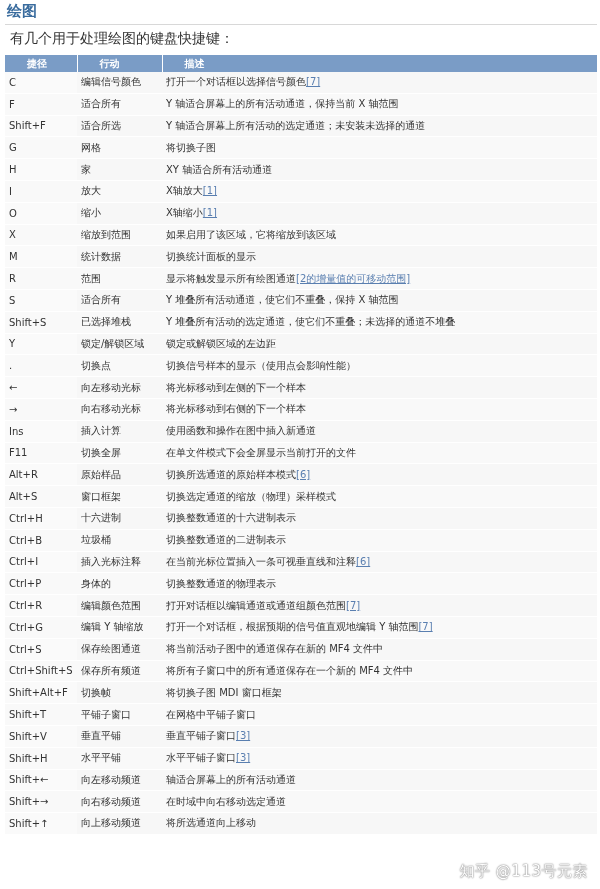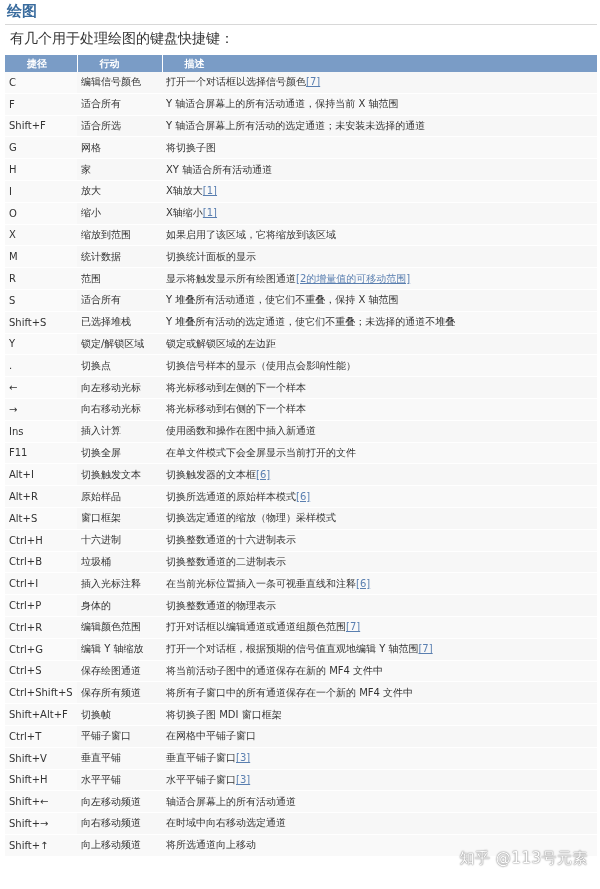--- a/index.html
+++ b/index.html
@@ -9,21 +9,21 @@
     .title-rule { position: absolute; left: 5px; right: 3px; top: 24px; height: 1px; background: #d8d8d8; }
     .intro { position: absolute; left: 10px; top: 30px; font-size: 14px; color: #333; }
     table { position: absolute; left: 5px; top: 55px; width: 592px; border-collapse: collapse; table-layout: fixed; font-size: 10px; }
     col.c1 { width: 72px; } col.c2 { width: 85px; } col.c3 { width: 435px; }
     thead th { background: #7a9cc6; color: #fff; text-align: left; font-weight: bold; height: 17px; padding: 0 22px; font-size: 10px; border-right: 1px solid #ffffff; }
     thead th:last-child { border-right: none; margin-top: 11px; }
     tbody td { height: 20.8px; padding: 0 4px; border-bottom: 1px solid #ffffff; background: #f7f7f7; white-space: nowrap; overflow: hidden; color: #333; }
     tbody tr:nth-child(even) td { background: #f9f9f9; }
     tbody td:first-child { background: #fafafa; }
     .ref { color: #5a7fb0; text-decoration: underline; }
-    .watermark { position: absolute; right: 12px; bottom: 21px; font-size: 15px; color: #ffffff; text-shadow: 0 0 2px #888, 0 0 1px #666; letter-spacing: 0.5px; }
+    .watermark { position: absolute; right: 12px; bottom: 8px; font-size: 15px; color: #ffffff; text-shadow: 0 0 2px #888, 0 0 1px #666; letter-spacing: 0.5px; }
   </style>
 </head>
 <body>
 
 <div class="page">
   <div class="title">绘图</div>
   <div class="title-rule"></div>
   <div class="intro">有几个用于处理绘图的键盘快捷键：</div>
 
   <table>
@@ -124,25 +124,20 @@
           <td>Ins</td>
           <td>插入计算</td>
           <td><span>使用函数和操作在图中插入新通道</span></td>
         </tr>
         <tr>
           <td>F11</td>
           <td>切换全屏</td>
           <td><span>在单文件模式下会全屏显示当前打开的文件</span></td>
         </tr>
         <tr>
-          <td>Alt+I</td>
-          <td>切换触发文本</td>
-          <td><span>切换触发器的文本框</span><span class="ref">[6]</span></td>
-        </tr>
-        <tr>
           <td>Alt+R</td>
           <td>原始样品</td>
           <td><span>切换所选通道的原始样本模式</span><span class="ref">[6]</span></td>
         </tr>
         <tr>
           <td>Alt+S</td>
           <td>窗口框架</td>
           <td><span>切换选定通道的缩放（物理）采样模式</span></td>
         </tr>
         <tr>
@@ -184,21 +179,21 @@
           <td>Ctrl+Shift+S</td>
           <td>保存所有频道</td>
           <td><span>将所有子窗口中的所有通道保存在一个新的 MF4 文件中</span></td>
         </tr>
         <tr>
           <td>Shift+Alt+F</td>
           <td>切换帧</td>
           <td><span>将切换子图 MDI 窗口框架</span></td>
         </tr>
         <tr>
-          <td>Ctrl+T</td>
+          <td>Shift+T</td>
           <td>平铺子窗口</td>
           <td><span>在网格中平铺子窗口</span></td>
         </tr>
         <tr>
           <td>Shift+V</td>
           <td>垂直平铺</td>
           <td><span>垂直平铺子窗口</span><span class="ref">[3]</span></td>
         </tr>
         <tr>
           <td>Shift+H</td>

